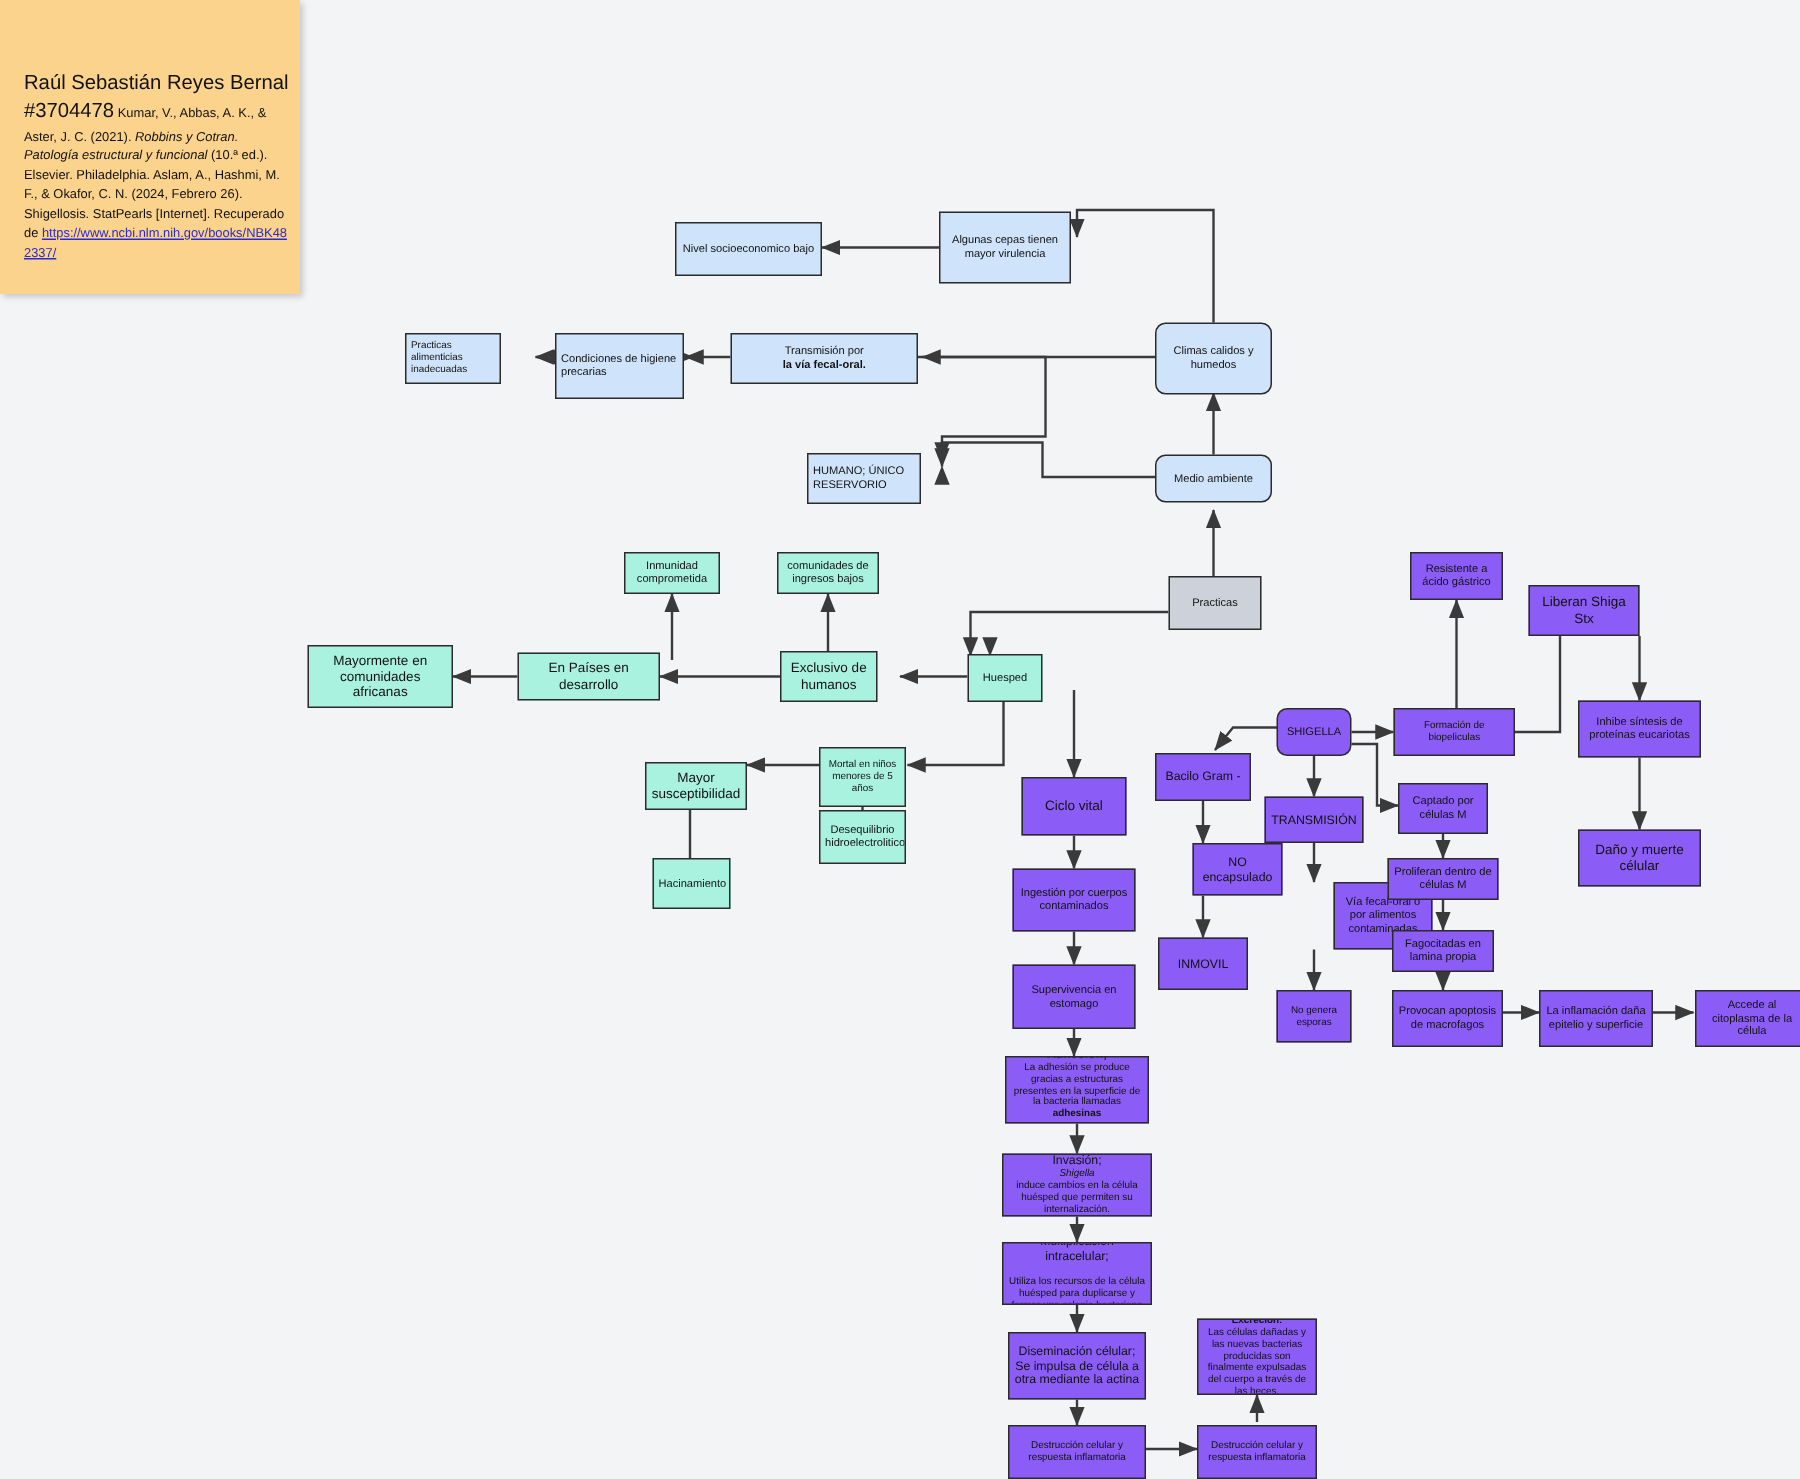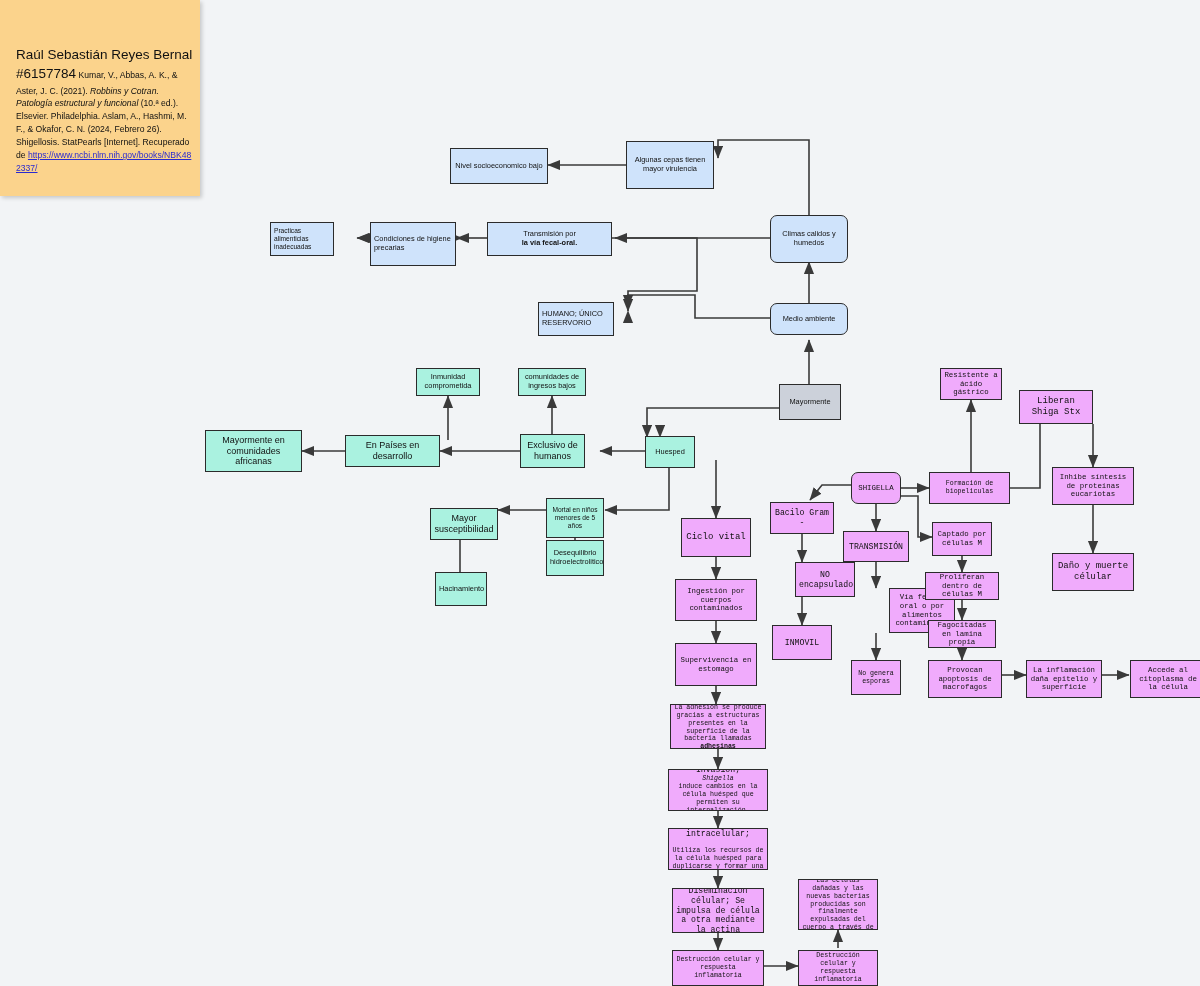--- a/index.html
+++ b/index.html
@@ -32,21 +32,21 @@
     border:1.4px solid #2b2b2b;
     display:flex;align-items:center;justify-content:center;
     text-align:center;color:#111;
     line-height:1.2;
     padding:2px 3px;
     overflow:hidden;
   }
   .node span{display:block;width:100%;}
   .blue{background:#cfe3fb;}
   .teal{background:#aaf2e0;}
-  .green{background:#f0abfc;font-family:Liberation Mono, monospace;}
+  .green{background:#8b5cf6;}
   .gray{background:#ccd1da;}
   .rounded{border-radius:7px;}
   .lft{text-align:left;justify-content:flex-start;}
   .f7{font-size:6.6px;}
   .f8{font-size:7.4px;}
   .f85{font-size:8.2px;}
   .f9{font-size:9px;}
 </style>
 </head>
 <body>
@@ -115,21 +115,21 @@
       <path d="M1002,675 L1026,675"></path>
       <path d="M1102,675 L1129,675"></path>
       <path d="M1093,424 L1093,467"></path>
       <path d="M1093,505 L1093,553"></path>
     </g>
   </svg>
 
   <div class="note">
     <div class="ntitle">Raúl Sebastián Reyes Bernal</div>
     <div class="nbody" style="margin-top:1px;">
-      <span class="nid">#6157784</span>
+      <span class="nid">#3704478</span>
       <span>Kumar, V., Abbas, A. K., &amp; Aster, J. C. (2021). </span><i>Robbins y Cotran. Patología estructural y funcional</i><span> (10.ª ed.). Elsevier. Philadelphia.</span>
       <span>Aslam, A., Hashmi, M. F., &amp; Okafor, C. N. (2024, Febrero 26). Shigellosis. StatPearls [Internet]. Recuperado de</span>
       <a href="#">https://www.ncbi.nlm.nih.gov/books/NBK482337/</a>
     </div>
   </div>
 
   <div class="node blue f8" style="left:450px;top:148px;width:98px;height:36px;">
       <span>Nivel socioeconomico bajo</span>
     </div>
   <div class="node blue f8" style="left:626px;top:141px;width:88px;height:48px;">
@@ -148,21 +148,21 @@
       <span><span>Transmisión por </span><b>la vía fecal-oral.</b></span>
     </div>
   <div class="node blue f8 lft" style="left:538px;top:302px;width:76px;height:34px;">
       <span>HUMANO; ÚNICO RESERVORIO</span>
     </div>
   <div class="node blue rounded f8" style="left:770px;top:303px;width:78px;height:32px;">
       <span>Medio ambiente</span>
     </div>
 
   <div class="node gray f8" style="left:779px;top:384px;width:62px;height:36px;">
-      <span>Mayormente</span>
+      <span>Practicas</span>
     </div>
 
   <div class="node teal f8" style="left:416px;top:368px;width:64px;height:28px;">
       <span>Inmunidad comprometida</span>
     </div>
   <div class="node teal f8" style="left:518px;top:368px;width:68px;height:28px;">
       <span>comunidades de ingresos bajos</span>
     </div>
   <div class="node teal f9" style="left:205px;top:430px;width:97px;height:42px;">
       <span>Mayormente en comunidades africanas</span>

